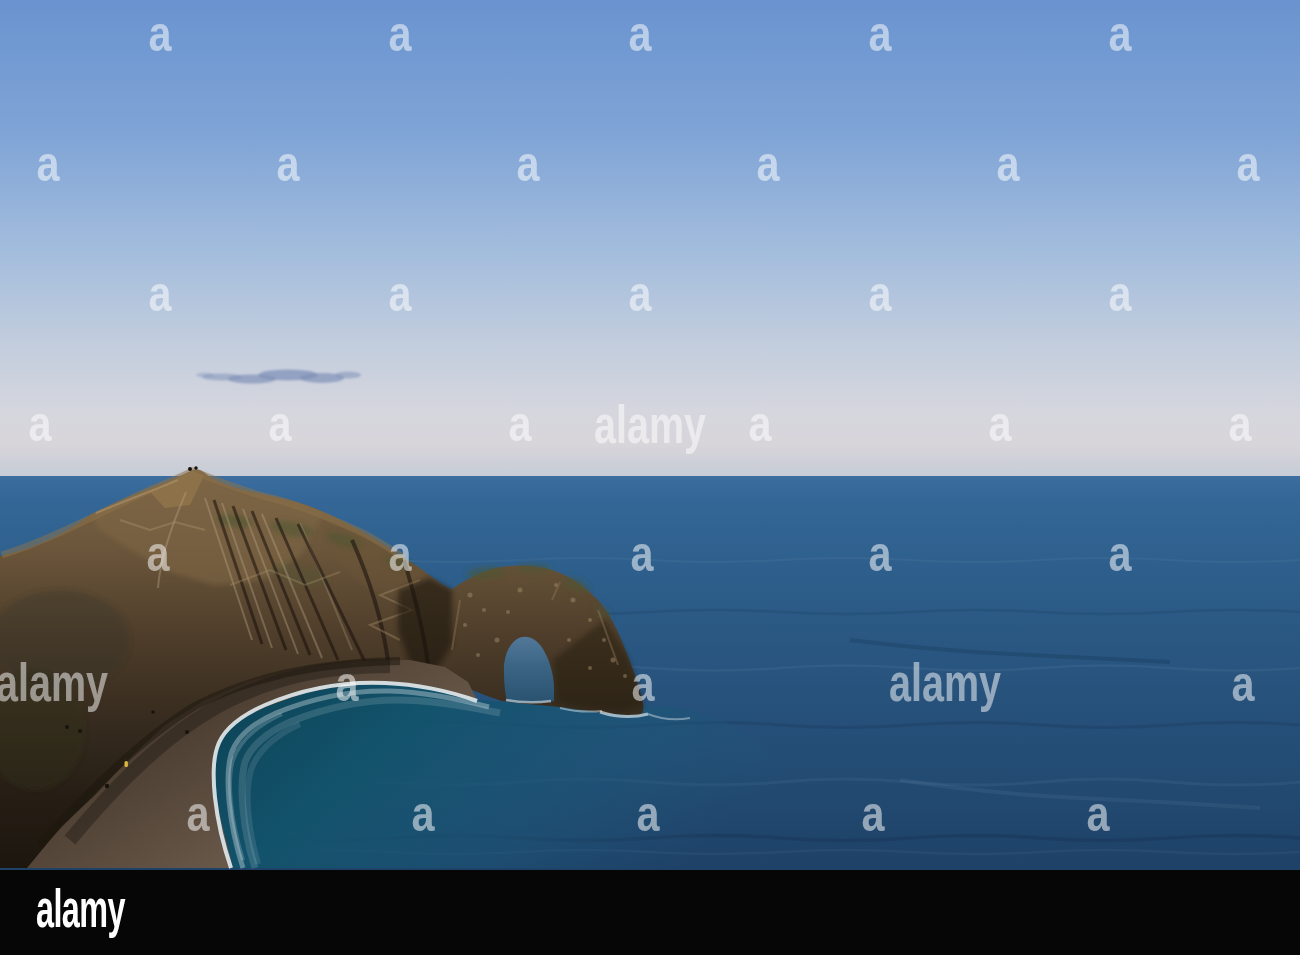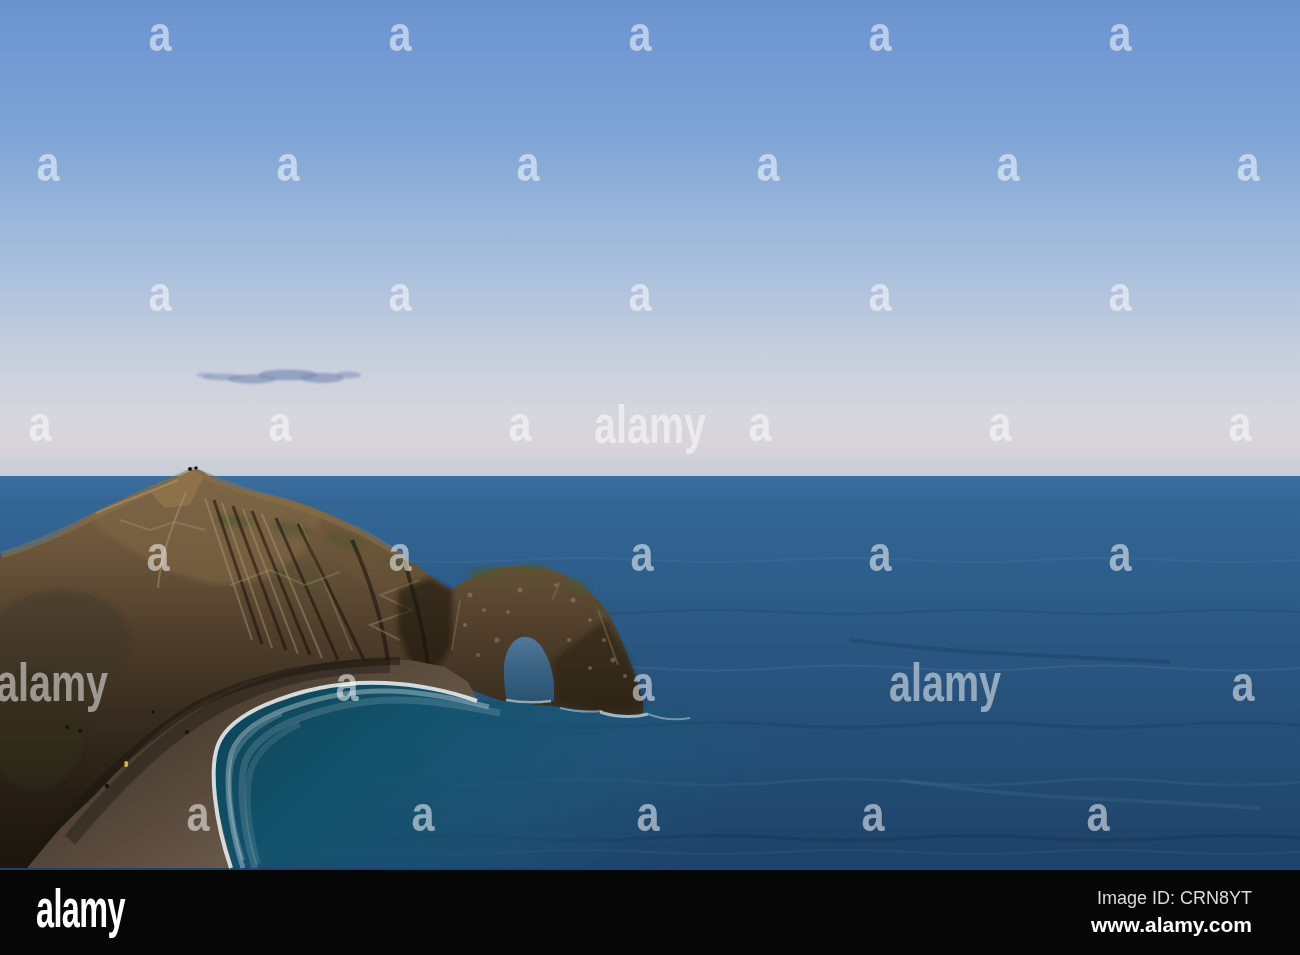--- a/index.html
+++ b/index.html
@@ -268,19 +268,15 @@
         <text x="873" y="831" class="wm wm-small" textLength="23" lengthAdjust="spacingAndGlyphs">a</text>
         <text x="1098" y="831" class="wm wm-small" textLength="23" lengthAdjust="spacingAndGlyphs">a</text>
         <text x="650" y="443" class="wm wm-large" textLength="112" lengthAdjust="spacingAndGlyphs">alamy</text>
         <text x="52" y="701" class="wm wm-large" textLength="112" lengthAdjust="spacingAndGlyphs">alamy</text>
         <text x="945" y="701" class="wm wm-large" textLength="112" lengthAdjust="spacingAndGlyphs">alamy</text>
       </g>
   </svg>
 
   <div class="footer">
     <div class="logo">alamy</div>
-    <div class="meta">
-      <div class="image-id">Image ID: CRN8YT</div>
-      <div class="website">www.alamy.com</div>
-    </div>
   </div>
 
 </div>
 
 </body></html>

